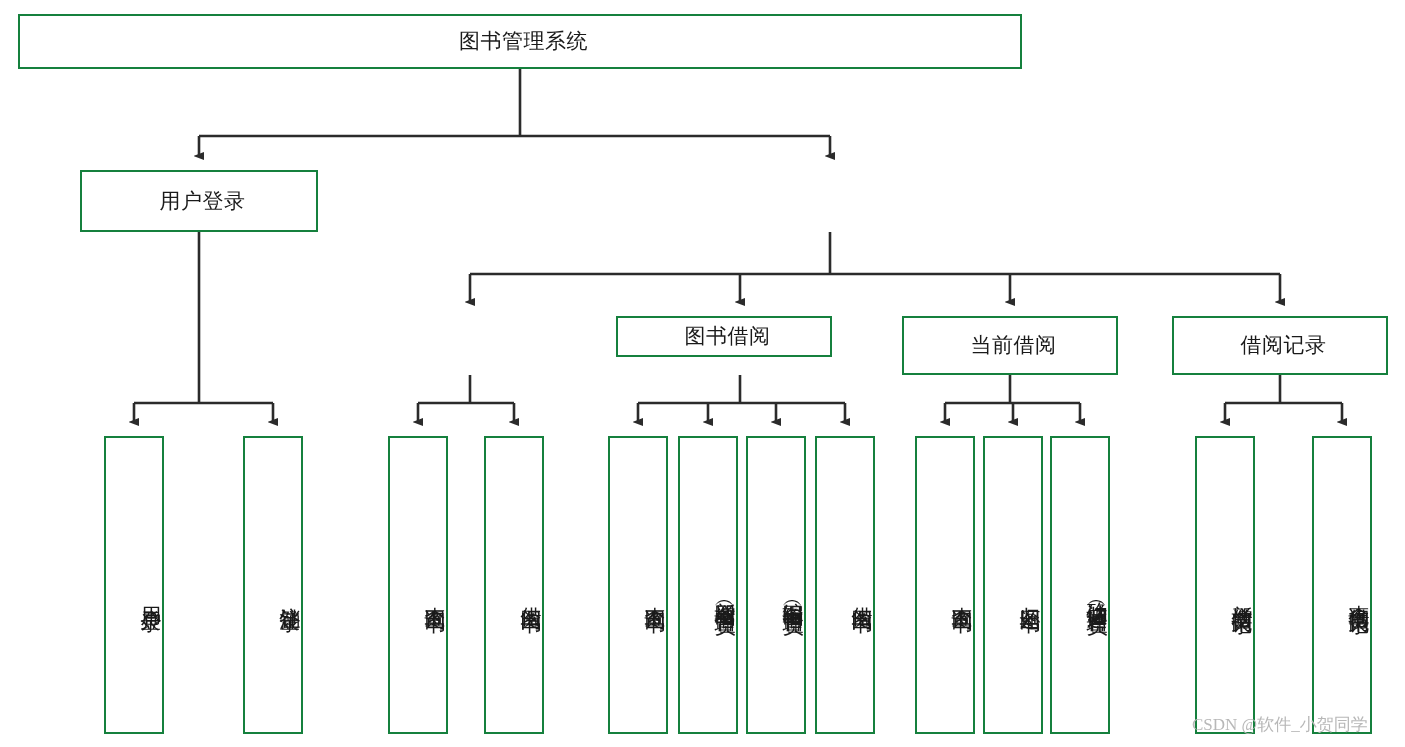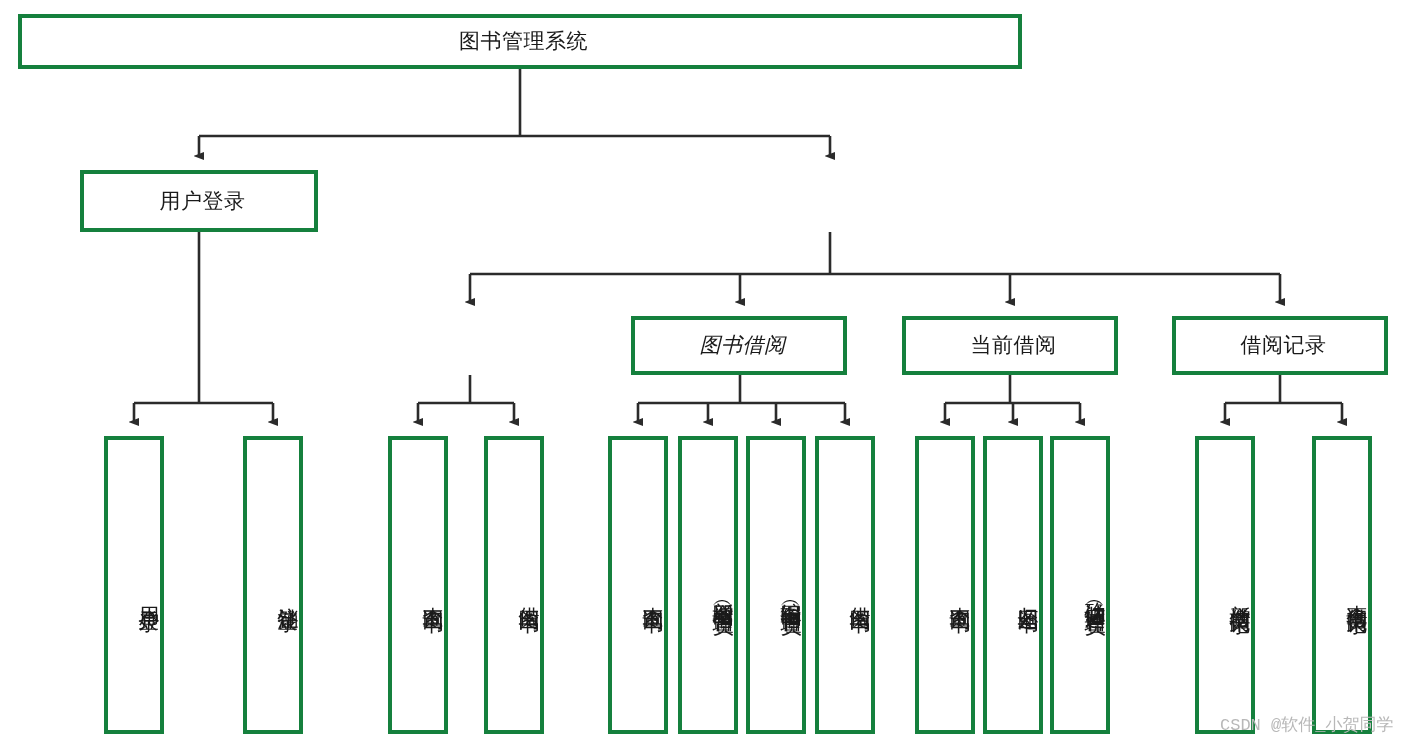--- a/index.html
+++ b/index.html
@@ -21,21 +21,21 @@
     position: absolute;
     left: 0;
     top: 0;
     width: 1405px;
     height: 747px;
     pointer-events: none;
   }
   .node {
     position: absolute;
     box-sizing: border-box;
-    border: 4px solid #15803d;
+    border: 2px solid #15803d;
     background: #ffffff;
     color: #1a1a1a;
     display: flex;
     align-items: center;
     justify-content: center;
     text-align: center;
     font-size: 21px;
     letter-spacing: 0.5px;
     line-height: 1.15;
     padding-left: 7px;
@@ -56,22 +56,21 @@
     white-space: normal;
     max-height: 272px;
   }
   .watermark {
     position: absolute;
     left: 1192px;
     top: 713px;
     font-size: 17px;
     color: #b8b8b8;
     white-space: nowrap;
-    font-family: Liberation Mono, monospace;
-    margin-left: 28px;
+    font-family: Liberation Serif, serif;
   }
 </style>
 </head>
 <body>
 
 <div id="canvas">
 
   <svg id="wires" viewBox="0 0 1405 747" xmlns="http://www.w3.org/2000/svg">
     <defs>
       <marker id="arrow" markerWidth="10" markerHeight="10" refX="5" refY="5" orient="auto" markerUnits="userSpaceOnUse">
@@ -123,21 +122,21 @@
   </svg>
 
   <div class="node" id="n-root" style="left: 18px; top: 14px; width: 1004px; height: 55px;">
     <span>图书管理系统</span>
   </div>
 
   <div class="node" id="n-l2-0" style="left: 80px; top: 170px; width: 238px; height: 62px;">
     <span>用户登录</span>
   </div>
 
-  <div class="node" id="n-l3-1" style="left: 631px; top: 316px; width: 216px; height: 59px; font-style: italic;">
+  <div class="node" id="n-l3-1" style="left: 616px; top: 316px; width: 216px; height: 41px;">
     <span>图书借阅</span>
   </div>
   <div class="node" id="n-l3-3" style="left: 1172px; top: 316px; width: 216px; height: 59px;">
     <span>借阅记录</span>
   </div>
   <div class="node" id="n-l3-2" style="left: 902px; top: 316px; width: 216px; height: 59px;">
     <span>当前借阅</span>
   </div>
 
   <div class="node leaf" id="n-lf-0" style="left: 104px; top: 436px; width: 60px; height: 298px;">

